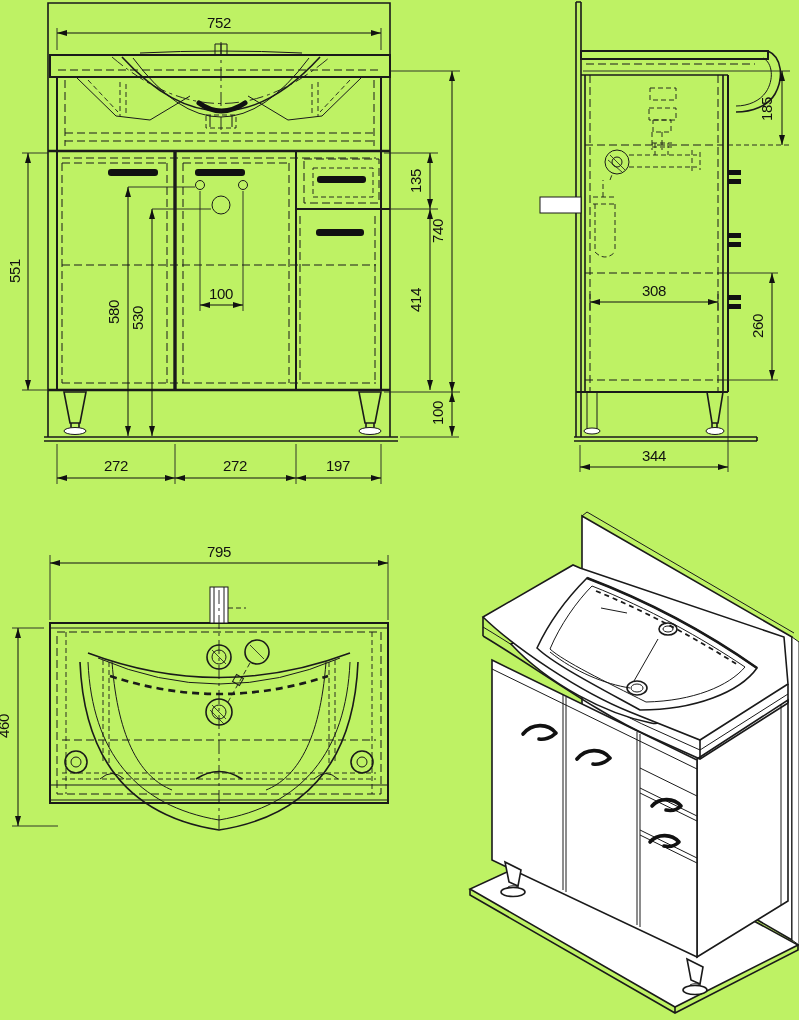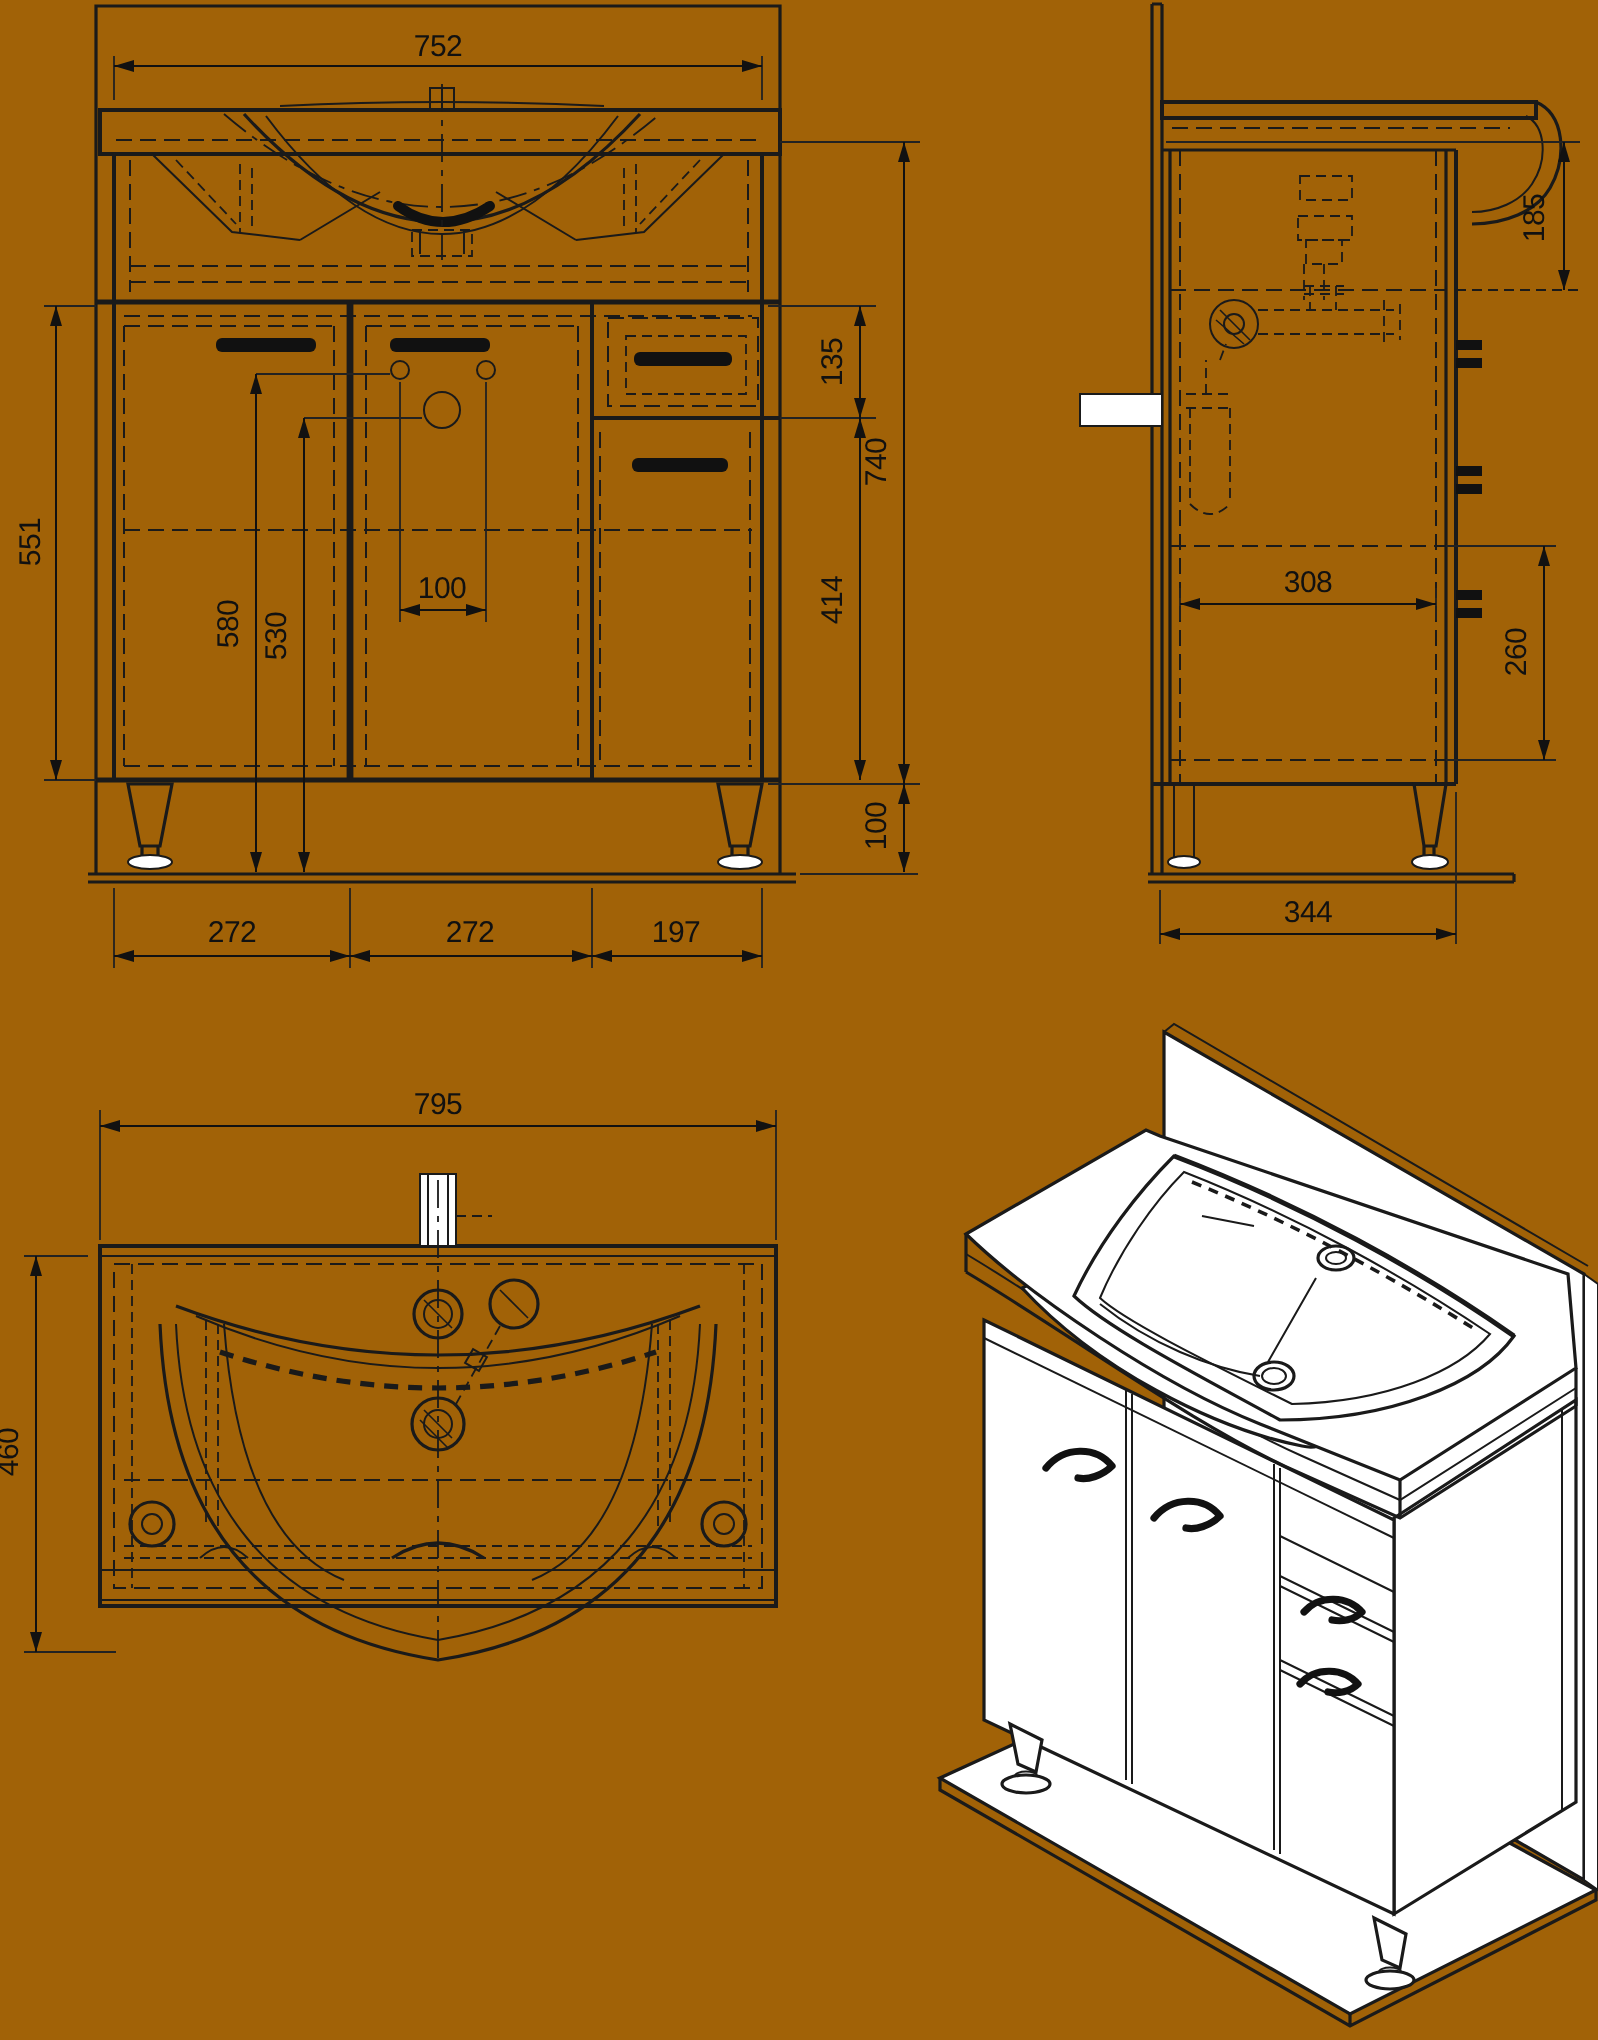--- a/index.html
+++ b/index.html
@@ -1,16 +1,16 @@
 <!DOCTYPE html>
 <html><head>
 <meta charset="utf-8">
 <style>
   html,body{margin:0;padding:0;background:#fff;}
-  #stage{position:relative;width:799px;height:1020px;background:#a16207;overflow:hidden;}
+  #stage{position:relative;width:799px;height:1020px;background:#bef264;overflow:hidden;}
   svg{position:absolute;left:0;top:0;}
   svg text{font-family:"Liberation Sans",sans-serif;font-size:15px;fill:#111;letter-spacing:-0.3px;}
   .s08{stroke:#1a1a1a;stroke-width:.8;fill:none}
   .s1{stroke:#1a1a1a;stroke-width:1;fill:none}
   .s15{stroke:#1a1a1a;stroke-width:1.6;fill:none}
   .s2{stroke:#1a1a1a;stroke-width:2;fill:none}
   .s25{stroke:#1a1a1a;stroke-width:2.5;fill:none}
   .s3{stroke:#1a1a1a;stroke-width:3.4;fill:none}
   .d1{stroke:#1a1a1a;stroke-width:1;fill:none;stroke-dasharray:8 4}
   .d2{stroke:#1a1a1a;stroke-width:.9;fill:none;stroke-dasharray:5 3}

